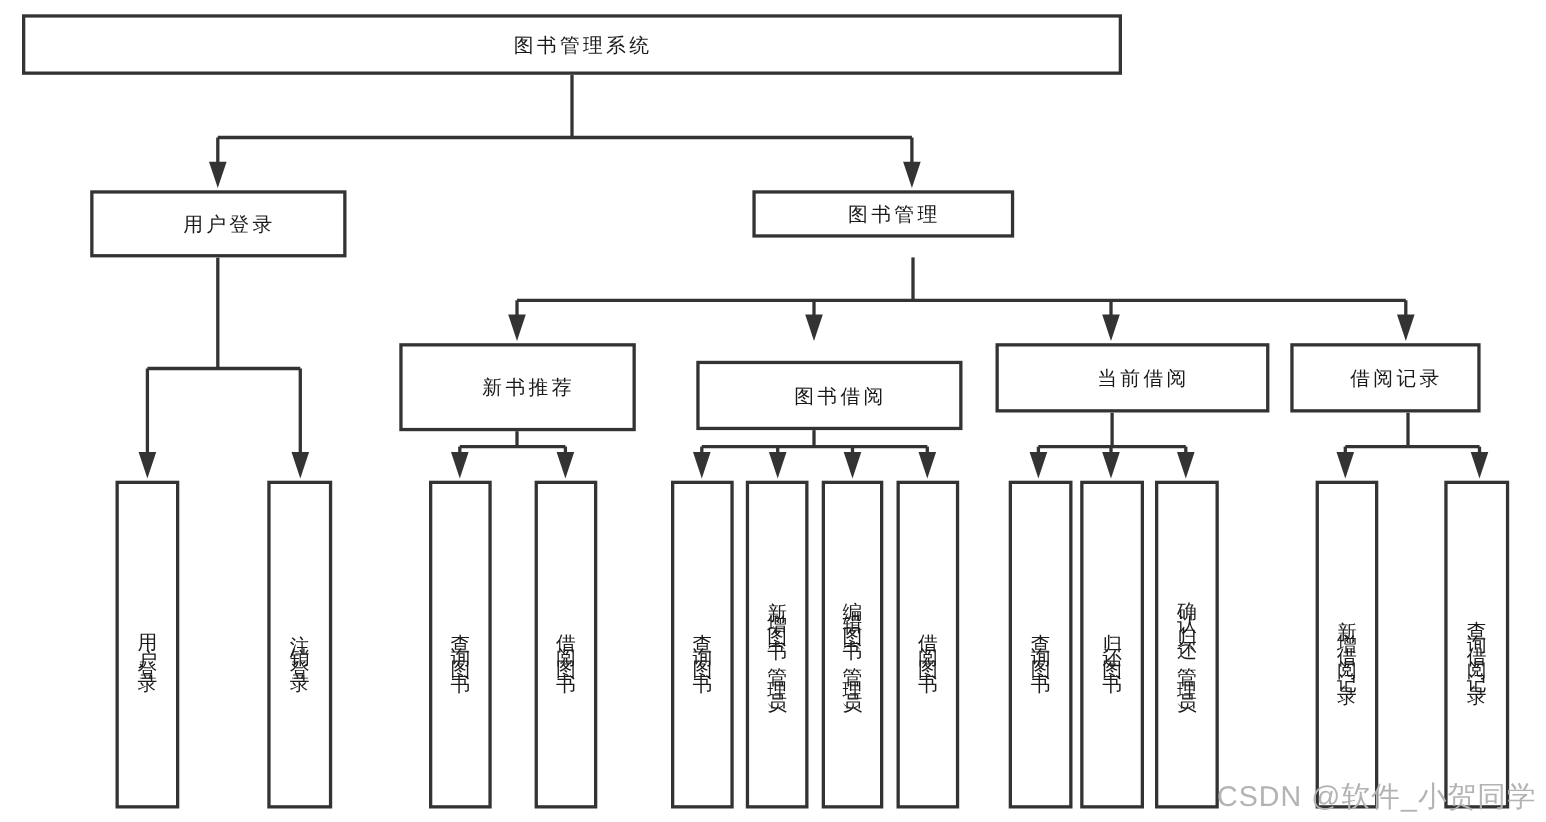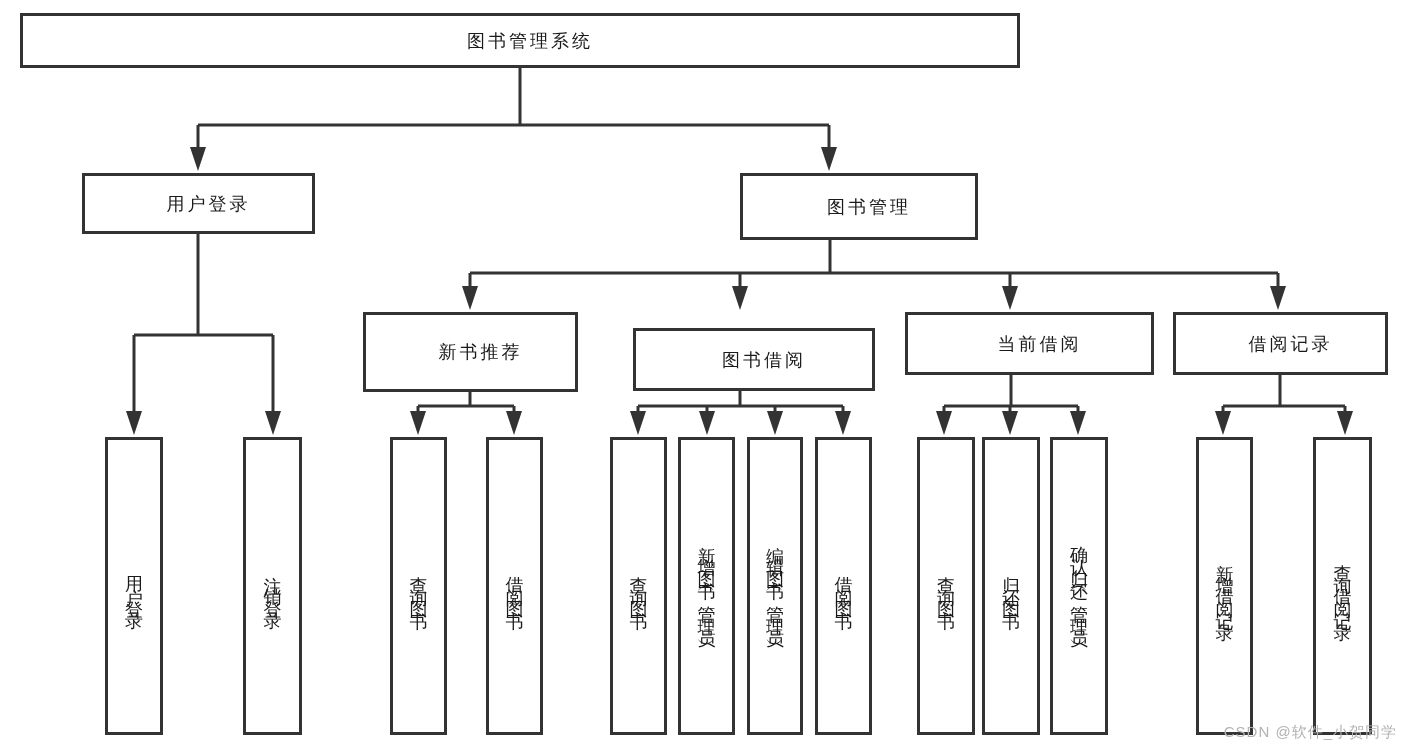--- a/index.html
+++ b/index.html
@@ -21,21 +21,21 @@
     position:absolute;box-sizing:border-box;border:3px solid var(--line);
     background:var(--box_bg);display:flex;align-items:center;justify-content:center;
     font-size:18px;letter-spacing:3px;line-height:1;white-space:nowrap;
   }
   .box.h{padding-left:20px;}
   .box.v span{
     writing-mode:vertical-rl;text-orientation:mixed;
     letter-spacing:12px;font-size:18px;
   }
   #watermark{
-    position:absolute;right:8px;bottom:5px;font-size:15px;letter-spacing:1px;
+    position:absolute;right:8px;bottom:5px;font-size:26px;letter-spacing:1px;
     color:var(--watermark);white-space:nowrap;
   }
 </style>
 </head>
 <body>
 
 <div id="canvas">
 
   <svg id="edges" viewBox="0 0 1405 747" xmlns="http://www.w3.org/2000/svg">
 
@@ -95,26 +95,26 @@
     <path class="edge" d="M1223 406 H1345"></path>
     <path class="edge" d="M1223 406 V415"></path>
     <path class="edge" d="M1345 406 V415"></path>
     <polygon class="arrow" points="1215,411 1231,411 1223,435"></polygon>
     <polygon class="arrow" points="1337,411 1353,411 1345,435"></polygon>
   </svg>
 
   <div class="box h" style="left:20px;top:13px;width:1000px;height:55px">图书管理系统</div>
 
   <div class="box h" style="left:82px;top:173px;width:233px;height:61px">用户登录</div>
-  <div class="box h" style="left:740px;top:173px;width:238px;height:67px">图书管理</div>
+  <div class="box h" style="left:684px;top:173px;width:238px;height:43px">图书管理</div>
 
   <div class="box h" style="left:363px;top:312px;width:215px;height:80px">新书推荐</div>
   <div class="box h" style="left:633px;top:328px;width:242px;height:63px">图书借阅</div>
   <div class="box h" style="left:905px;top:312px;width:249px;height:63px">当前借阅</div>
-  <div class="box h" style="left:1173px;top:312px;width:215px;height:63px">借阅记录</div>
+  <div class="box h" style="left:1173px;top:312px;width:173px;height:63px">借阅记录</div>
 
   <div class="box v" style="left:105px;top:437px;width:58px;height:298px">
       <span>用户登录</span>
     </div>
   <div class="box v" style="left:243px;top:437px;width:59px;height:298px">
       <span>注销登录</span>
     </div>
 
   <div class="box v" style="left:390px;top:437px;width:57px;height:298px">
       <span>查询图书</span>

